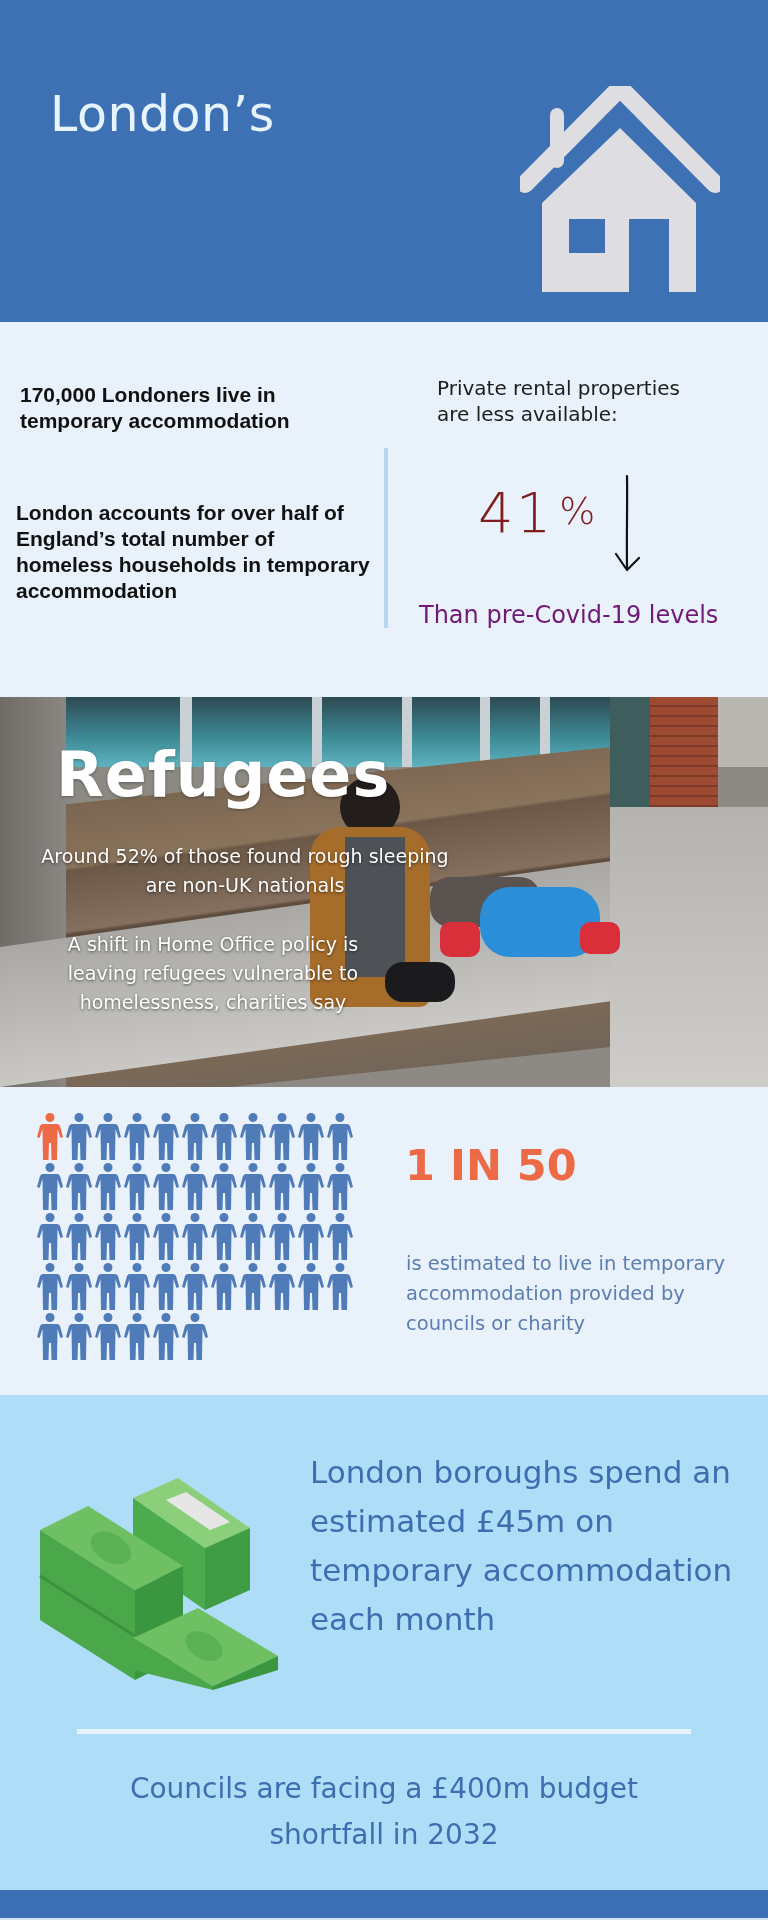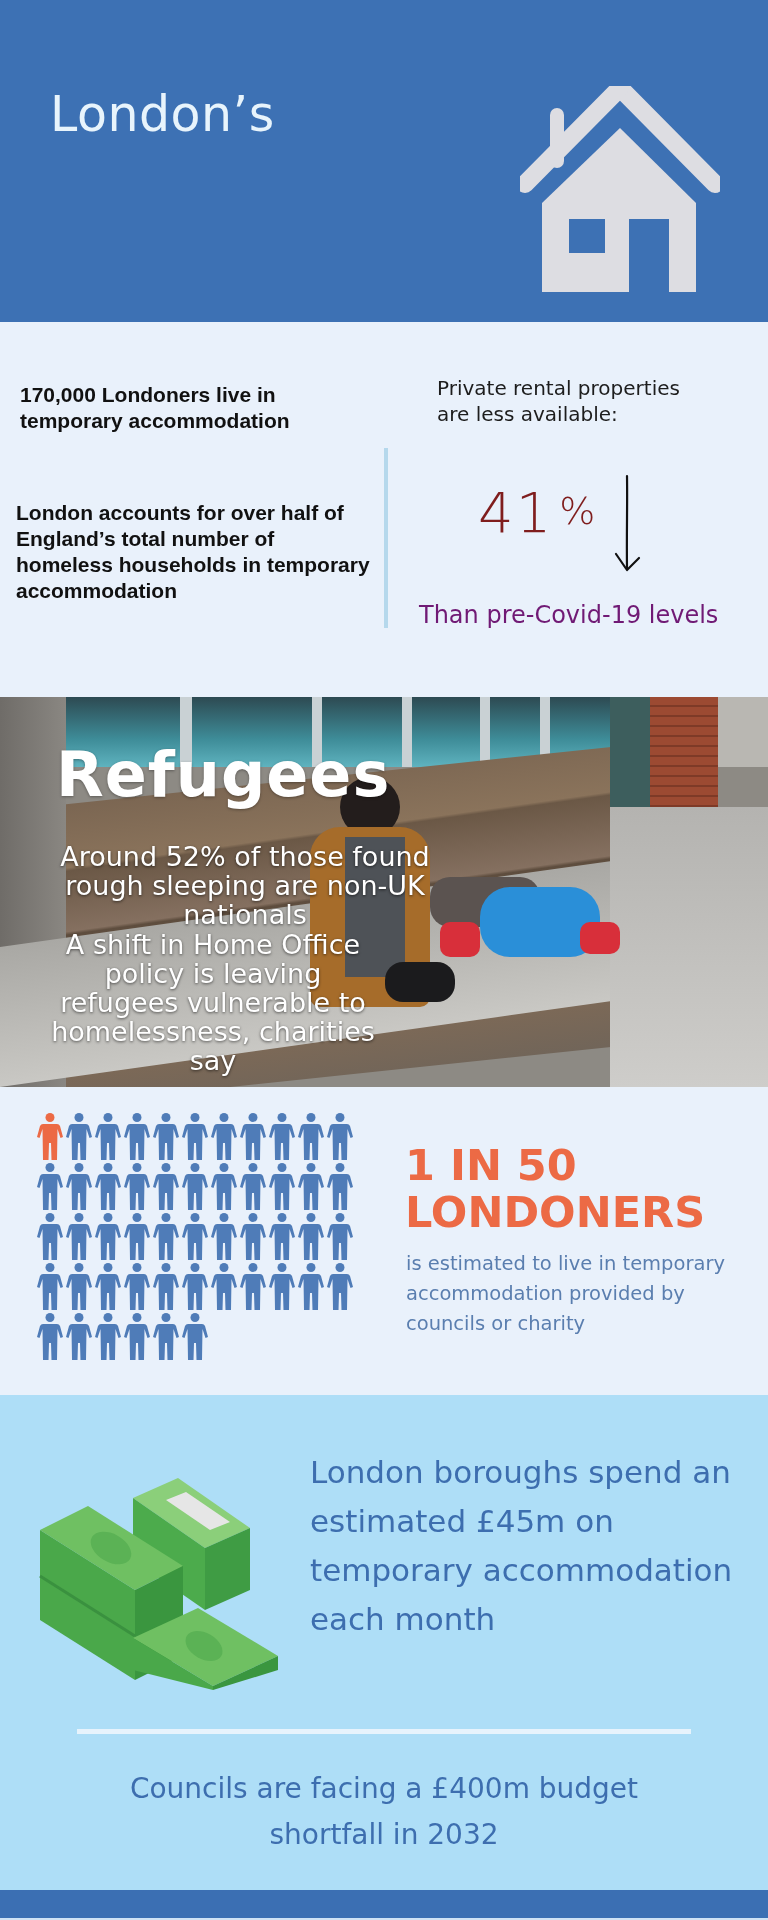--- a/index.html
+++ b/index.html
@@ -21,21 +21,21 @@
   #rental-label { left:437px; top:375px; width:260px; color:#1d1d1d; font-size:20px; line-height:26px; }
   #pct { left:478px; top:480px; font-family:"DejaVu Sans", sans-serif; font-weight:200; font-size:56px; color:#7f1d1d; letter-spacing:2px; }
   #pct .pctsign { font-size:38px; position:relative; top:-8px; margin-left:6px; }
   #down-arrow { left:612px; top:474px; width:30px; height:100px; }
   #rental-sub { left:419px; top:602px; width:320px; color:#701a75; font-size:24px; line-height:26px; }
 
   
   #photo { left:0; top:697px; width:768px; height:390px; overflow:hidden; background:#8d8a84; }
   .ph { position:absolute; }
   #photo-text-title { left:56px; top:738px; color:#fff; font-size:62px; font-weight:bold; letter-spacing:1px; text-shadow:0 1px 3px rgba(0,0,0,0.35); }
-  .photo-p { position:absolute; color:#fff; font-size:27px; line-height:29px; text-align:center; text-shadow:0 1px 3px rgba(0,0,0,0.6); }
+  .photo-p { position:absolute; color:#fff; font-size:19px; line-height:29px; text-align:center; text-shadow:0 1px 3px rgba(0,0,0,0.6); }
   #photo-p1 { left:30px; top:842px; width:430px; }
   #photo-p2 { left:48px; top:930px; width:330px; }
 
   
   #people-sec { left:0; top:1087px; width:768px; height:308px; background:#e9f1fb; }
   #people-grid { left:37px; top:1113px; width:320px; }
   .person { position:absolute; width:26px; height:48px; }
   #ratio-title { left:405px; top:1142px; color:#ec6a45; font-size:43px; line-height:47px; font-weight:bold; }
   #ratio-desc { left:406px; top:1249px; width:330px; color:#5a7eaf; font-size:19.5px; line-height:30px; }
 
@@ -313,21 +313,20 @@
       <circle cx="13" cy="4.5" r="4.5" fill="#4f7cb8"></circle>
       <path d="M6 11 H20 Q22 11 23 13 L26 24 L23.5 25 L20.5 16 L20 47 L14.5 47 L14 30 L12 30 L11.5 47 L6 47 L5.5 16 L2.5 25 L0 24 L3 13 Q4 11 6 11 Z" fill="#4f7cb8"></path>
     </svg>
     <svg viewBox="0 0 26 48" class="person" style="left: 145px; top: 200px;">
       <circle cx="13" cy="4.5" r="4.5" fill="#4f7cb8"></circle>
       <path d="M6 11 H20 Q22 11 23 13 L26 24 L23.5 25 L20.5 16 L20 47 L14.5 47 L14 30 L12 30 L11.5 47 L6 47 L5.5 16 L2.5 25 L0 24 L3 13 Q4 11 6 11 Z" fill="#4f7cb8"></path>
     </svg>
   </div>
 <div id="ratio-title" class="abs">
   <div>1 IN 50</div>
-  <div>LONDONERS</div>
 </div>
 <div id="ratio-desc" class="abs">is estimated to live in temporary accommodation provided by councils or charity</div>
 
 <div id="money-sec" class="abs"></div>
 <svg id="money-icon" class="abs" viewBox="0 0 248 220">
 
   <polygon points="95,28 140,8 212,58 167,78" fill="#8bcf7a"></polygon>
   <polygon points="167,78 212,58 212,120 167,140" fill="#3f9c44"></polygon>
   <polygon points="95,28 167,78 167,140 95,90" fill="#4cab4c"></polygon>
   <polygon points="128,30 148,22 192,52 172,60" fill="#e6e6e6"></polygon>

